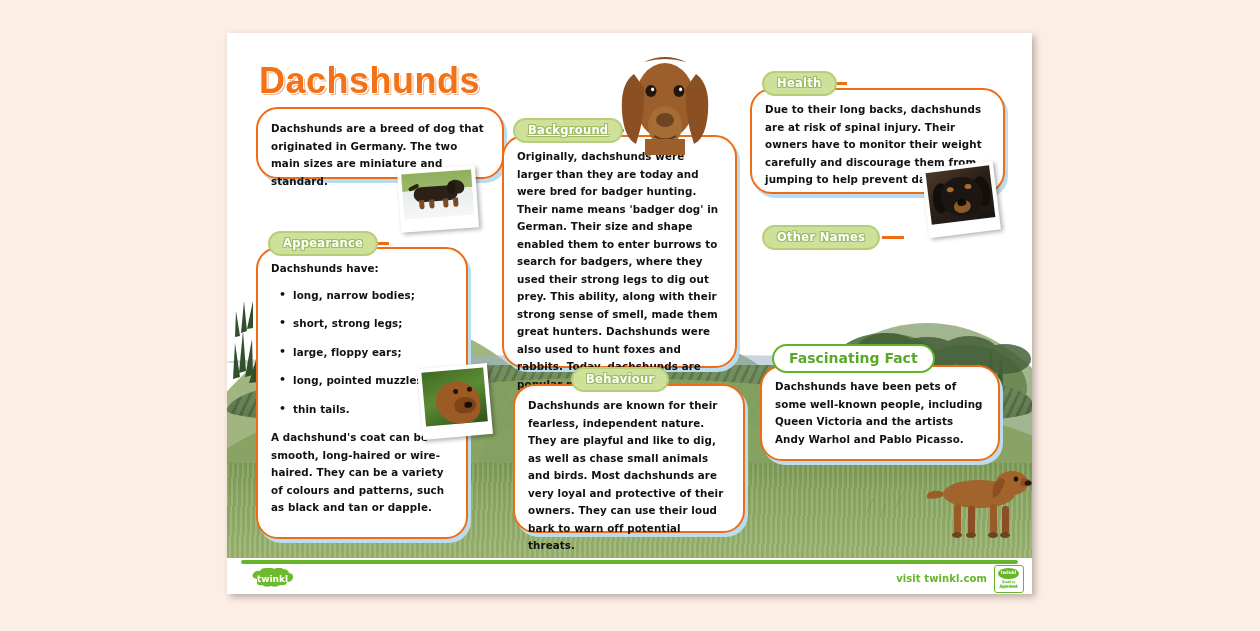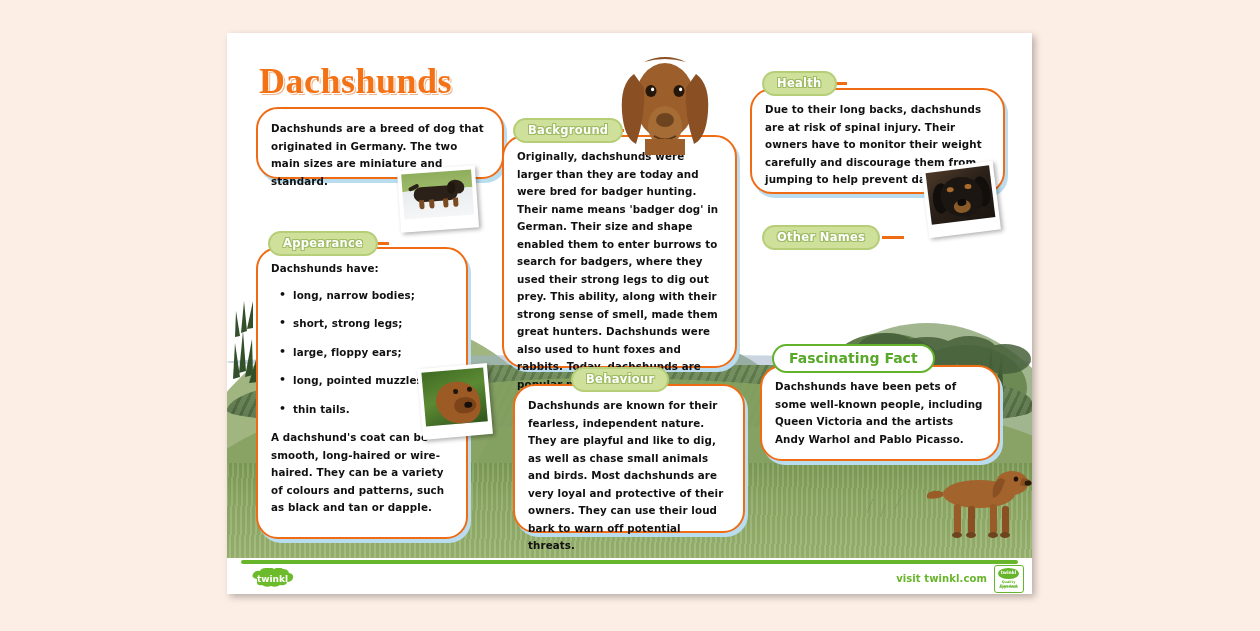--- a/index.html
+++ b/index.html
@@ -42,21 +42,21 @@
   .tc1{left:600px;top:300px;width:120px;height:70px;}
   .tc2{left:680px;top:312px;width:120px;height:75px;background:#6d8a55;}
   .tc3{left:300px;top:315px;width:110px;height:62px;background:#6a875a;}
   .tc4{left:30px;top:320px;width:110px;height:60px;background:#718e57;}
   .shoreline{position:absolute;left:0;top:322px;width:805px;height:14px;
       background:#9fb3c8;opacity:.55;border-radius:50%;}
 
   
   .title{
     position:absolute;left:32px;top:27px;
-    font-family:Liberation Serif, serif;
+    font-family:Liberation Sans, sans-serif;
     font-weight:bold;font-size:36px;letter-spacing:.5px;
     color:#f47216;
     text-shadow:1px 1px 0 #fff, 2px 2px 0 rgba(214,96,12,.45);
   }
 
   
   .bubble{
     position:absolute;
     background:#ffffff;
     border:2.5px solid #ef6b14;
@@ -266,21 +266,21 @@
           <li>long, narrow bodies;</li>
           <li>short, strong legs;</li>
           <li>large, floppy ears;</li>
           <li>long, pointed muzzles;</li>
           <li>thin tails.</li>
         </ul>
         <p style="margin-top:0">A dachshund's coat can be smooth, long-haired or wire-haired. They can be a variety of colours and patterns, such as black and tan or dapple.</p>
       </div>
     </div>
 
-    <div class="pill" style="left:286px;top:85px;">Background</div>
+    <div class="pill" style="left:286px;top:85px;text-decoration:underline;">Background</div>
     <div class="stub" style="left:375px;top:96px;width:22px;"></div>
     <div class="bubble" style="left:275px;top:102px;width:235px;height:233px;">
       <div class="pad btext">
         <p>Originally, dachshunds were larger than they are today and were bred for badger hunting. Their name means 'badger dog' in German. Their size and shape enabled them to enter burrows to search for badgers, where they used their strong legs to dig out prey. This ability, along with their strong sense of smell, made them great hunters. Dachshunds were also used to hunt foxes and rabbits. Today, dachshunds are popular pets.</p>
       </div>
     </div>
 
     <div class="pill" style="left:298px;top:334px;margin-left:46px;">Behaviour</div>
     <div class="stub" style="left:390px;top:345px;width:22px;"></div>
     <div class="bubble" style="left:286px;top:351px;width:232px;height:149px;">

